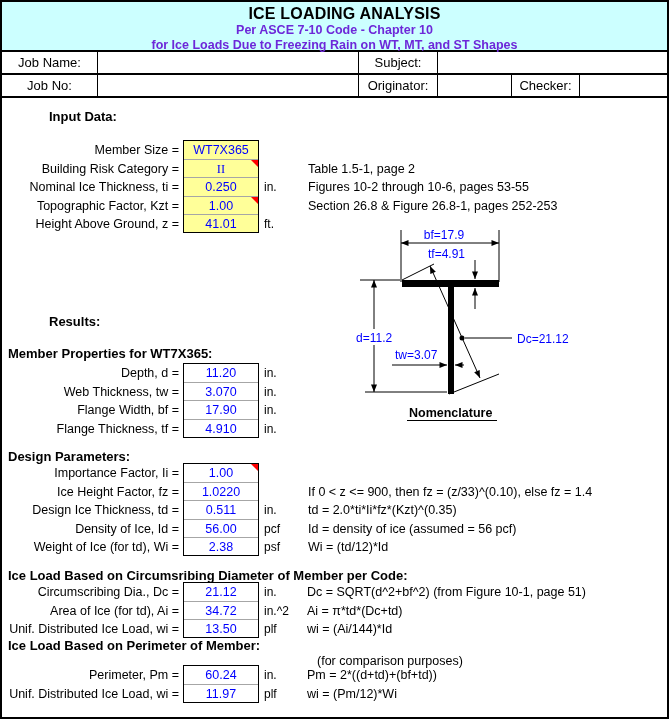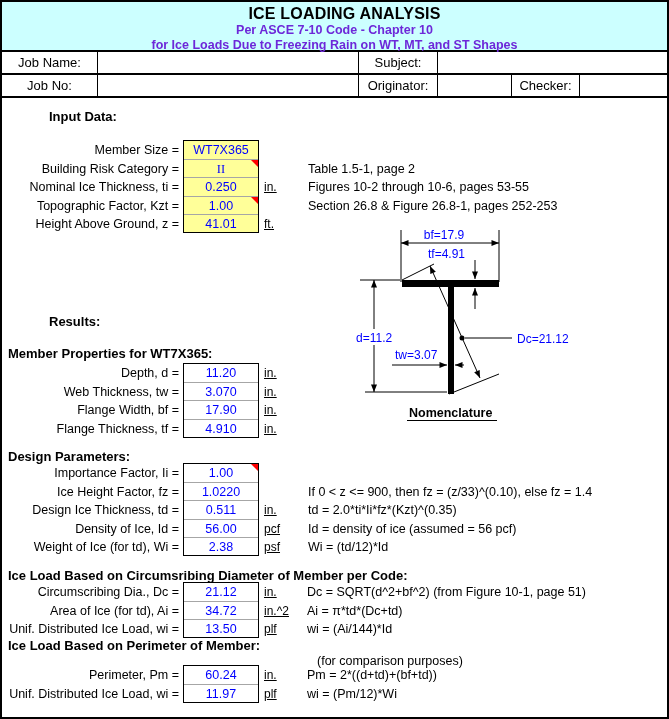--- a/index.html
+++ b/index.html
@@ -30,21 +30,21 @@
   .vbg-yellow{background:#FFFF99;}
   .vbg-white{background:#FFFFFF;}
   .srow{position:relative;display:flex;height:18.5px;align-items:center;}
   .lbl{width:180px;text-align:right;padding-right:3px;box-sizing:border-box;
     font-size:12.5px;white-space:nowrap;}
   .cell{position:relative;width:74px;margin-left:2px;text-align:center;color:#0000FF;
     font-size:12.5px;height:18.5px;line-height:18px;box-sizing:border-box;
     border-bottom:1px solid #a6a6a6;z-index:1;}
   .srow:last-child .cell{border-bottom:none;}
   .serif{font-family:"Liberation Serif",serif;}
-  .unit{margin-left:6px;font-size:12px;white-space:nowrap;text-decoration:underline;}
+  .unit{margin-left:6px;font-size:12px;white-space:nowrap;}
   .note{position:absolute;left:306px;top:0;line-height:18.5px;font-size:12.5px;white-space:nowrap;}
   .note.b{left:305px;}
   .tri{position:absolute;top:0;right:0;width:0;height:0;
     border-left:7px solid transparent;border-top:7px solid #FF0000;}
   
   .diagram{position:absolute;left:350px;top:225px;}
   .diagram text{font-family:"Liberation Sans",sans-serif;font-size:12px;fill:#0000FF;}
   .diagram text.blk{fill:#000;font-weight:bold;font-size:12.5px;}
 </style>
 </head>

